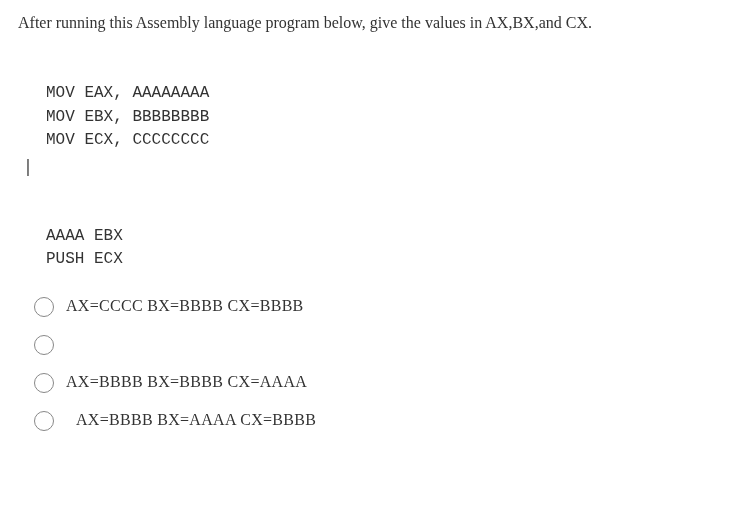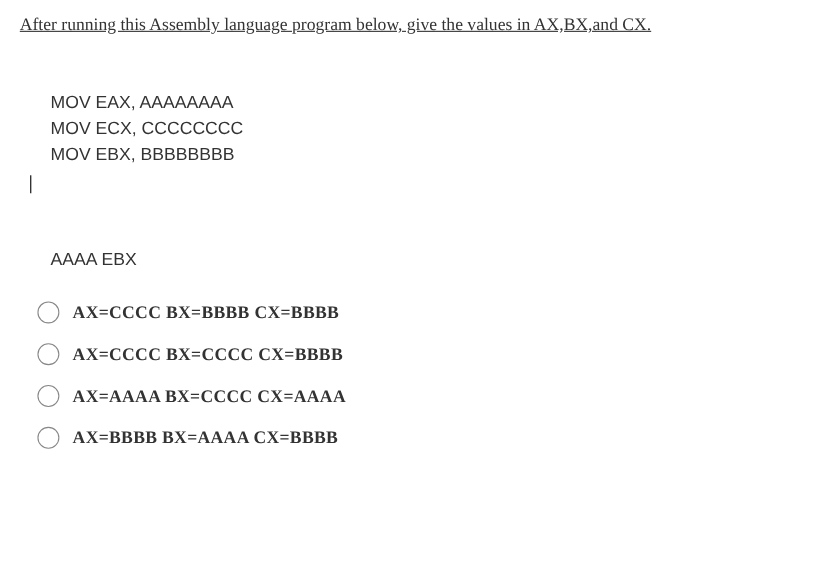--- a/index.html
+++ b/index.html
@@ -11,52 +11,51 @@
       font-family: Georgia, 'Times New Roman', serif;
       font-size: 16px;
       color: #333;
       background: #fff;
       padding: 12px 18px;
       width: 752px;
     }
     .question-text {
       margin-bottom: 2px;
       line-height: 1.4;
-      text-decoration: underline;
     }
     .code-block {
       margin-left: 28px;
       line-height: 1.45;
-      font-family: Liberation Sans, sans-serif;
+      font-family: Liberation Mono, monospace;
       margin-top: 48px;
     }
     .code-line {
       display: block;
     }
     .cursor-line {
       margin-left: 8px;
       margin-top: 4px;
       margin-bottom: 4px;
     }
     .cursor {
       font-weight: bold;
       font-size: 18px;
     }
     .options {
       margin-top: 26px;
       margin-left: 16px;
     }
     .option {
       display: flex;
-      align-items: flex-end;
+      align-items: flex-start;
       margin-bottom: 18px;
-      font-weight: bold;
     }
     .option:nth-child(4) {
       margin-bottom: 36px;
+      gap: 10px;
     }
     .radio {
       width: 20px;
       height: 20px;
       border: 1.5px solid #888;
       border-radius: 50%;
       margin-right: 12px;
       flex-shrink: 0;
       background: #fff;
     }
@@ -65,42 +64,42 @@
       letter-spacing: 0.3px;
     }
   </style>
 </head>
 <body>
 
 <div class="question-text">After running this  Assembly language program below, give the values in AX,BX,and CX.</div>
 
 <div class="code-block">
   <span class="code-line">MOV EAX, AAAAAAAA</span>
+  <span class="code-line">MOV EBX, BBBBBBBB</span>
   <span class="code-line">MOV ECX, CCCCCCCC</span>
-  <span class="code-line">MOV EBX, BBBBBBBB</span>
 </div>
 
 <div class="cursor-line">
   <span class="cursor">|</span>
 </div>
 
 <div class="code-block">
   <span class="code-line">AAAA EBX</span>
+  <span class="code-line">PUSH ECX</span>
 </div>
 
 <div class="options">
   <div class="option">
     <div class="radio"></div>
     <span class="option-label">AX=CCCC  BX=BBBB CX=BBBB</span>
   </div>
   <div class="option">
     <div class="radio"></div>
-    <span class="option-label">AX=CCCC  BX=CCCC CX=BBBB</span>
   </div>
   <div class="option">
     <div class="radio"></div>
-    <span class="option-label">AX=AAAA  BX=CCCC CX=AAAA</span>
+    <span class="option-label">AX=BBBB  BX=BBBB CX=AAAA</span>
   </div>
   <div class="option">
     <div class="radio"></div>
     <span class="option-label">AX=BBBB  BX=AAAA CX=BBBB</span>
   </div>
 </div>
 
 </body></html>

